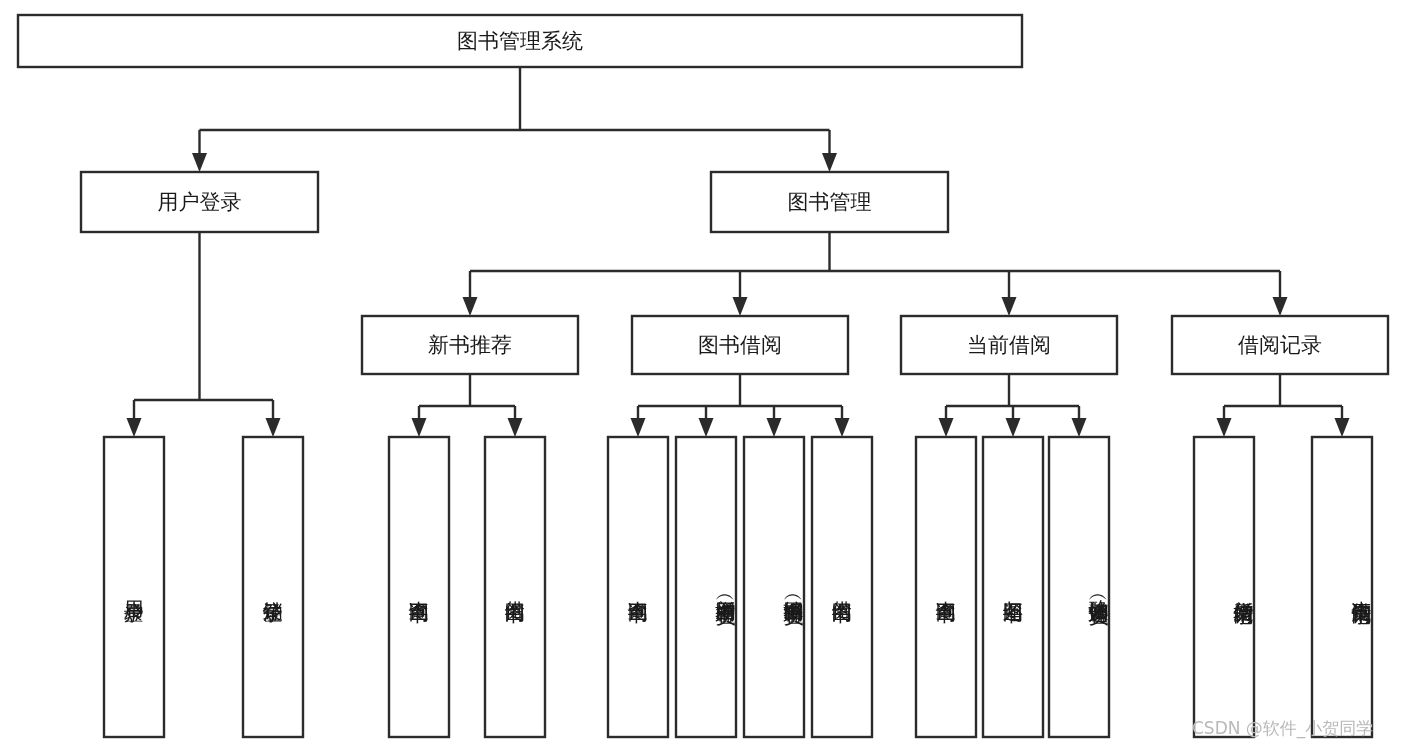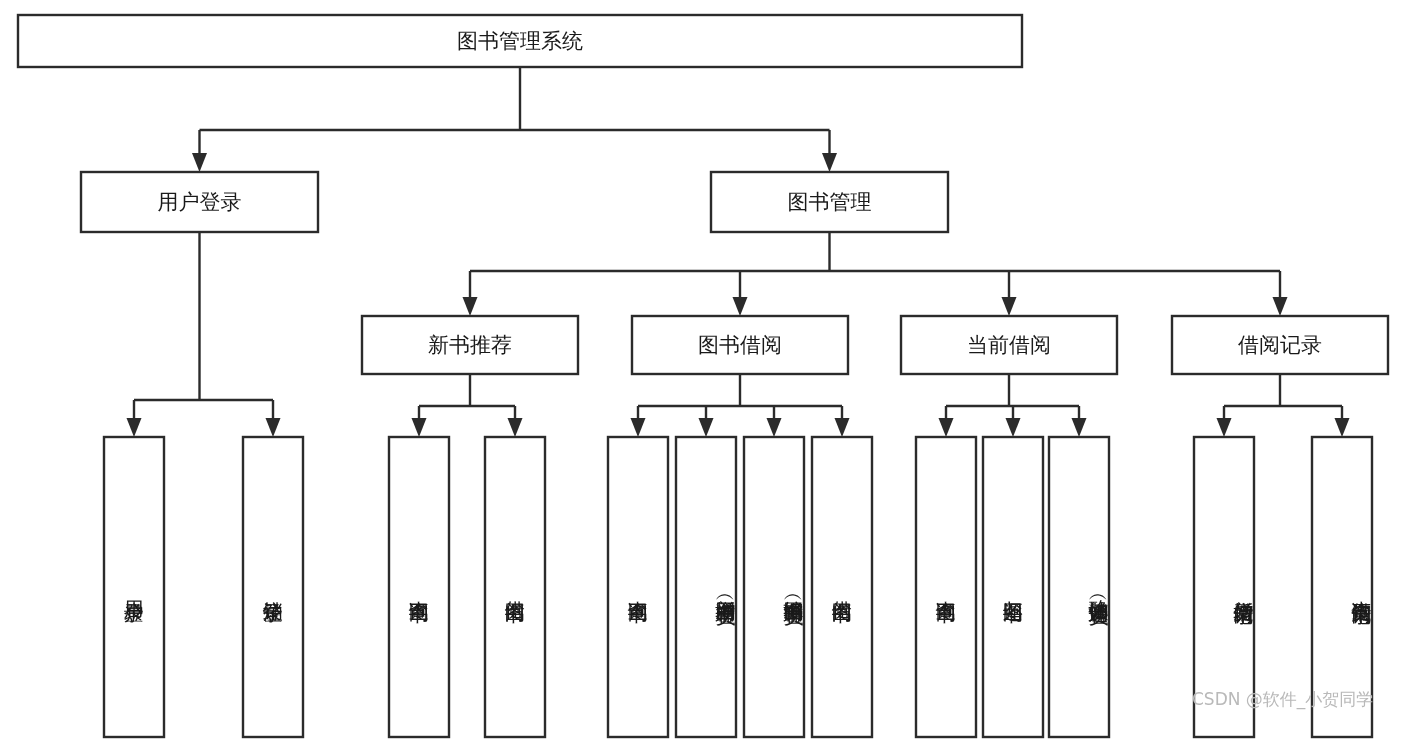--- a/index.html
+++ b/index.html
@@ -61,21 +61,21 @@
     white-space: nowrap;
     pointer-events: none;
   }
   .watermark {
     position: absolute;
     font-family: "DejaVu Sans", "Liberation Sans", sans-serif;
     font-size: 17px;
     color: #b9b9b9;
     white-space: nowrap;
     left: 1192px;
-    top: 688px;
+    top: 717px;
   }
 </style>
 </head>
 <body>
 
 <div id="diagram-root">
   <svg class="diagram-svg" viewBox="0 0 1405 747">
     <g id="connector-layer">
         <g>
           <path d="M 520 67 L 520 130" class="connector"></path>

